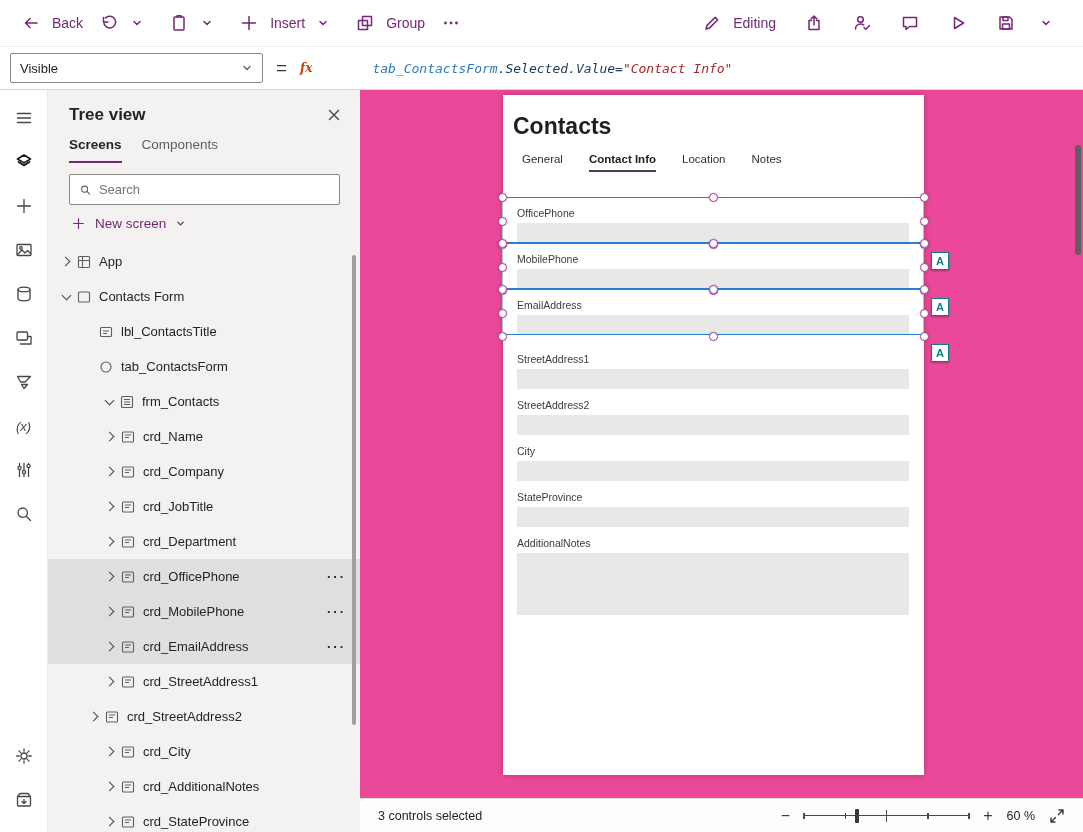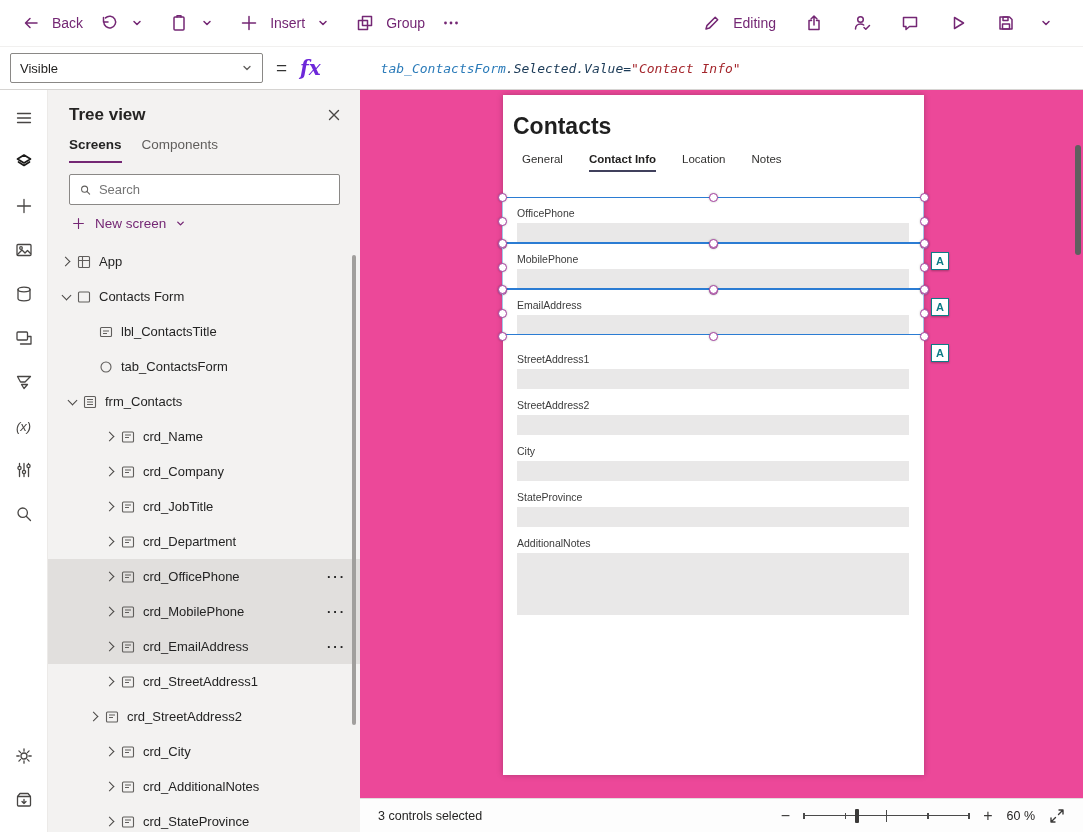--- a/index.html
+++ b/index.html
@@ -19,21 +19,21 @@
   svg.pi.f{fill:#742774;stroke:none}
 
   
   .fbar{position:absolute;left:0;top:46px;width:100%;height:44px;background:#fff;
     border-top:1px solid #f1f0ef;border-bottom:1px solid #d6d4d2;
     display:flex;align-items:center;padding:0 10px;gap:13px}
   .propdd{width:253px;height:30px;border:1px solid #8a8886;border-radius:2px;background:#fff;
     display:flex;align-items:center;padding:0 9px;font-size:13px;color:#201f1e;cursor:pointer}
   .propdd .ddchev{margin-left:auto}
   .eq{font-size:19px;color:#333;font-weight:400}
-  .fx{font-style:italic;font-family:"DejaVu Serif",serif;font-size:20px;color:#6d28d9;font-weight:600}
+  .fx{font-style:italic;font-family:"DejaVu Serif",serif;font-size:12px;color:#c2410c;font-weight:600}
   .code{font-family:"DejaVu Sans Mono",monospace;font-style:italic;font-size:13px;white-space:pre;cursor:text}
   .code .id{color:#2b7bb9}
   .code .acc{color:#1b3a57}
   .code .str{color:#a4262c}
 
   
   .rail{position:absolute;left:0;top:90px;width:48px;bottom:0;background:#fff;
     border-right:1px solid #eceae8;display:flex;flex-direction:column;align-items:center;padding:6px 0 10px}
   .rail-btn{width:48px;height:44px;display:flex;align-items:center;justify-content:center;cursor:pointer}
   svg.gi{stroke:#484644;fill:none;stroke-width:1.3;stroke-linecap:round;stroke-linejoin:round;display:block}
@@ -360,21 +360,21 @@
         </div>
         <div class="trow" style="padding-left: 32px;">
           <span class="chev none"></span>
           <span class="ticon">
             <svg class="ti" width="16" height="16" viewBox="0 0 16 16">
               <circle cx="8" cy="8" r="5"></circle>
             </svg>
           </span>
           <span class="tlabel">tab_ContactsForm</span>
         </div>
-        <div class="trow" style="padding-left: 16px;">
+        <div class="trow" style="padding-left: 34px; margin-left: 19px;">
           <span class="chev down"></span>
           <span class="ticon">
             <svg class="ti" width="16" height="16" viewBox="0 0 16 16">
               <rect x="2.5" y="2.5" width="11" height="11" rx="1"></rect>
               <path d="M5 5.5h6M5 8h6M5 10.5h6"></path>
             </svg>
           </span>
           <span class="tlabel">frm_Contacts</span>
         </div>
         <div class="trow" style="padding-left: 54px;">

